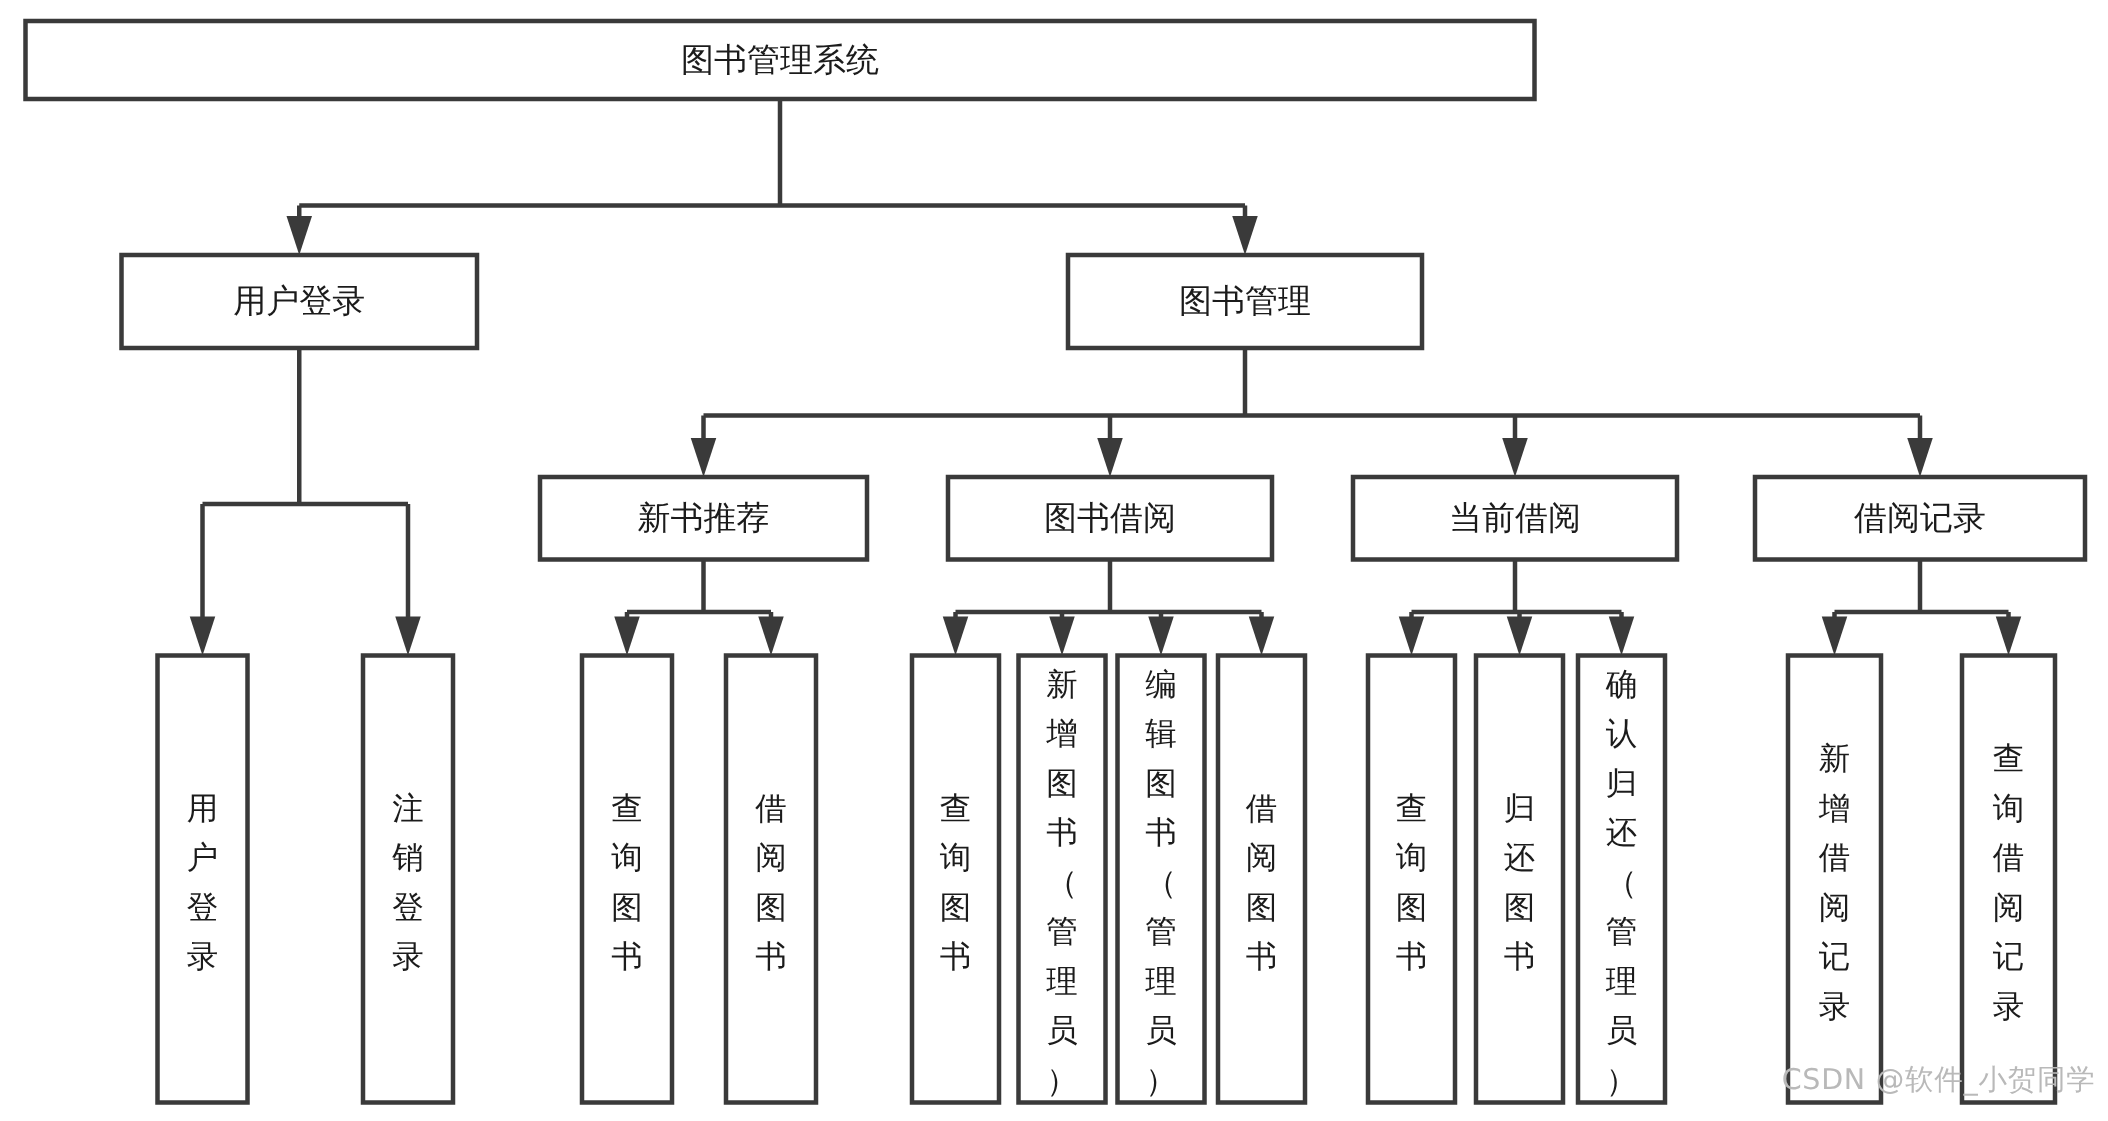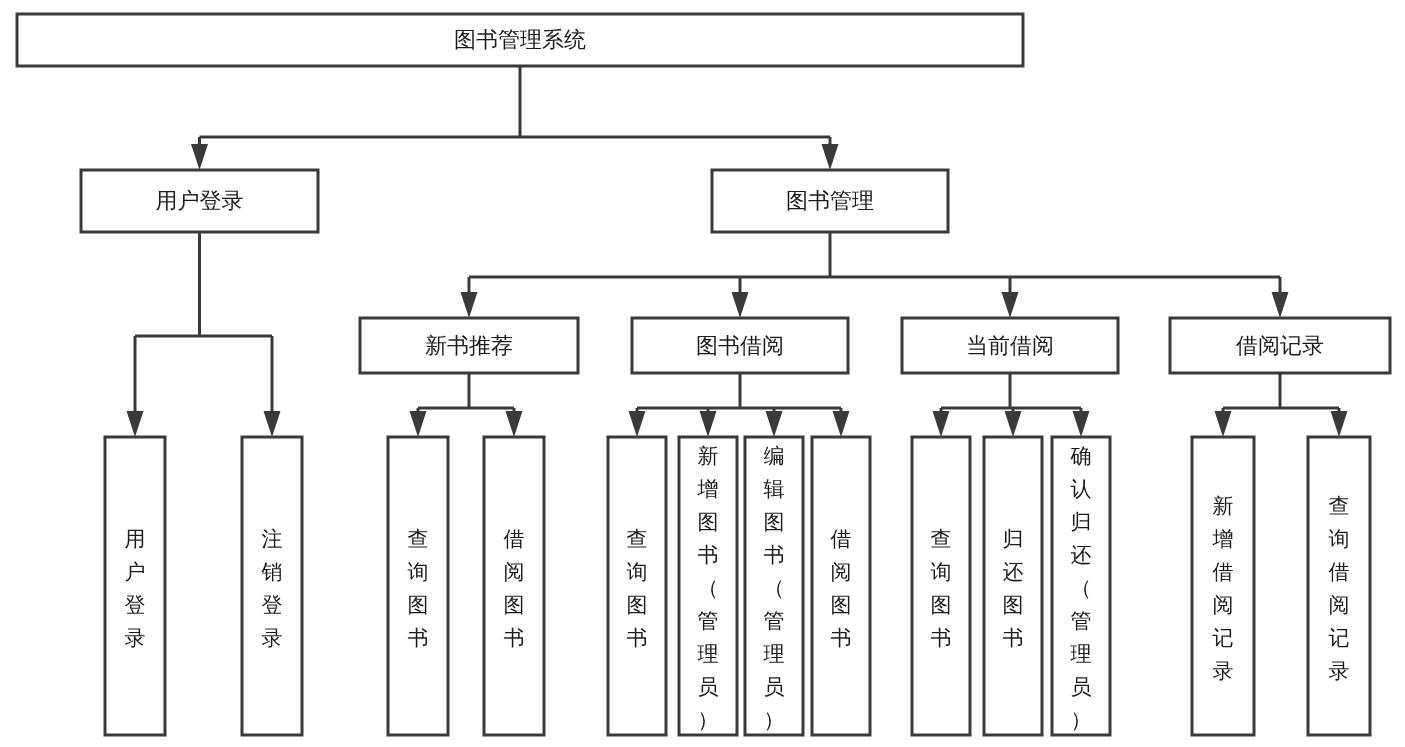--- a/index.html
+++ b/index.html
@@ -202,13 +202,14 @@
         <g>
           <rect class="node-box" x="1192" y="437" width="62" height="298"></rect>
           <text class="node-label-v" x="1223" y="512.74"><tspan x="1223" dy="0">新</tspan><tspan x="1223" dy="33">增</tspan><tspan x="1223" dy="33">借</tspan><tspan x="1223" dy="33">阅</tspan><tspan x="1223" dy="33">记</tspan><tspan x="1223" dy="33">录</tspan></text>
         </g>
         <g>
           <rect class="node-box" x="1308" y="437" width="62" height="298"></rect>
           <text class="node-label-v" x="1339" y="512.74"><tspan x="1339" dy="0">查</tspan><tspan x="1339" dy="33">询</tspan><tspan x="1339" dy="33">借</tspan><tspan x="1339" dy="33">阅</tspan><tspan x="1339" dy="33">记</tspan><tspan x="1339" dy="33">录</tspan></text>
         </g>
       </g>
   </svg>
+  <div class="watermark">CSDN @软件_小贺同学</div>
 </div>
 
 </body></html>

